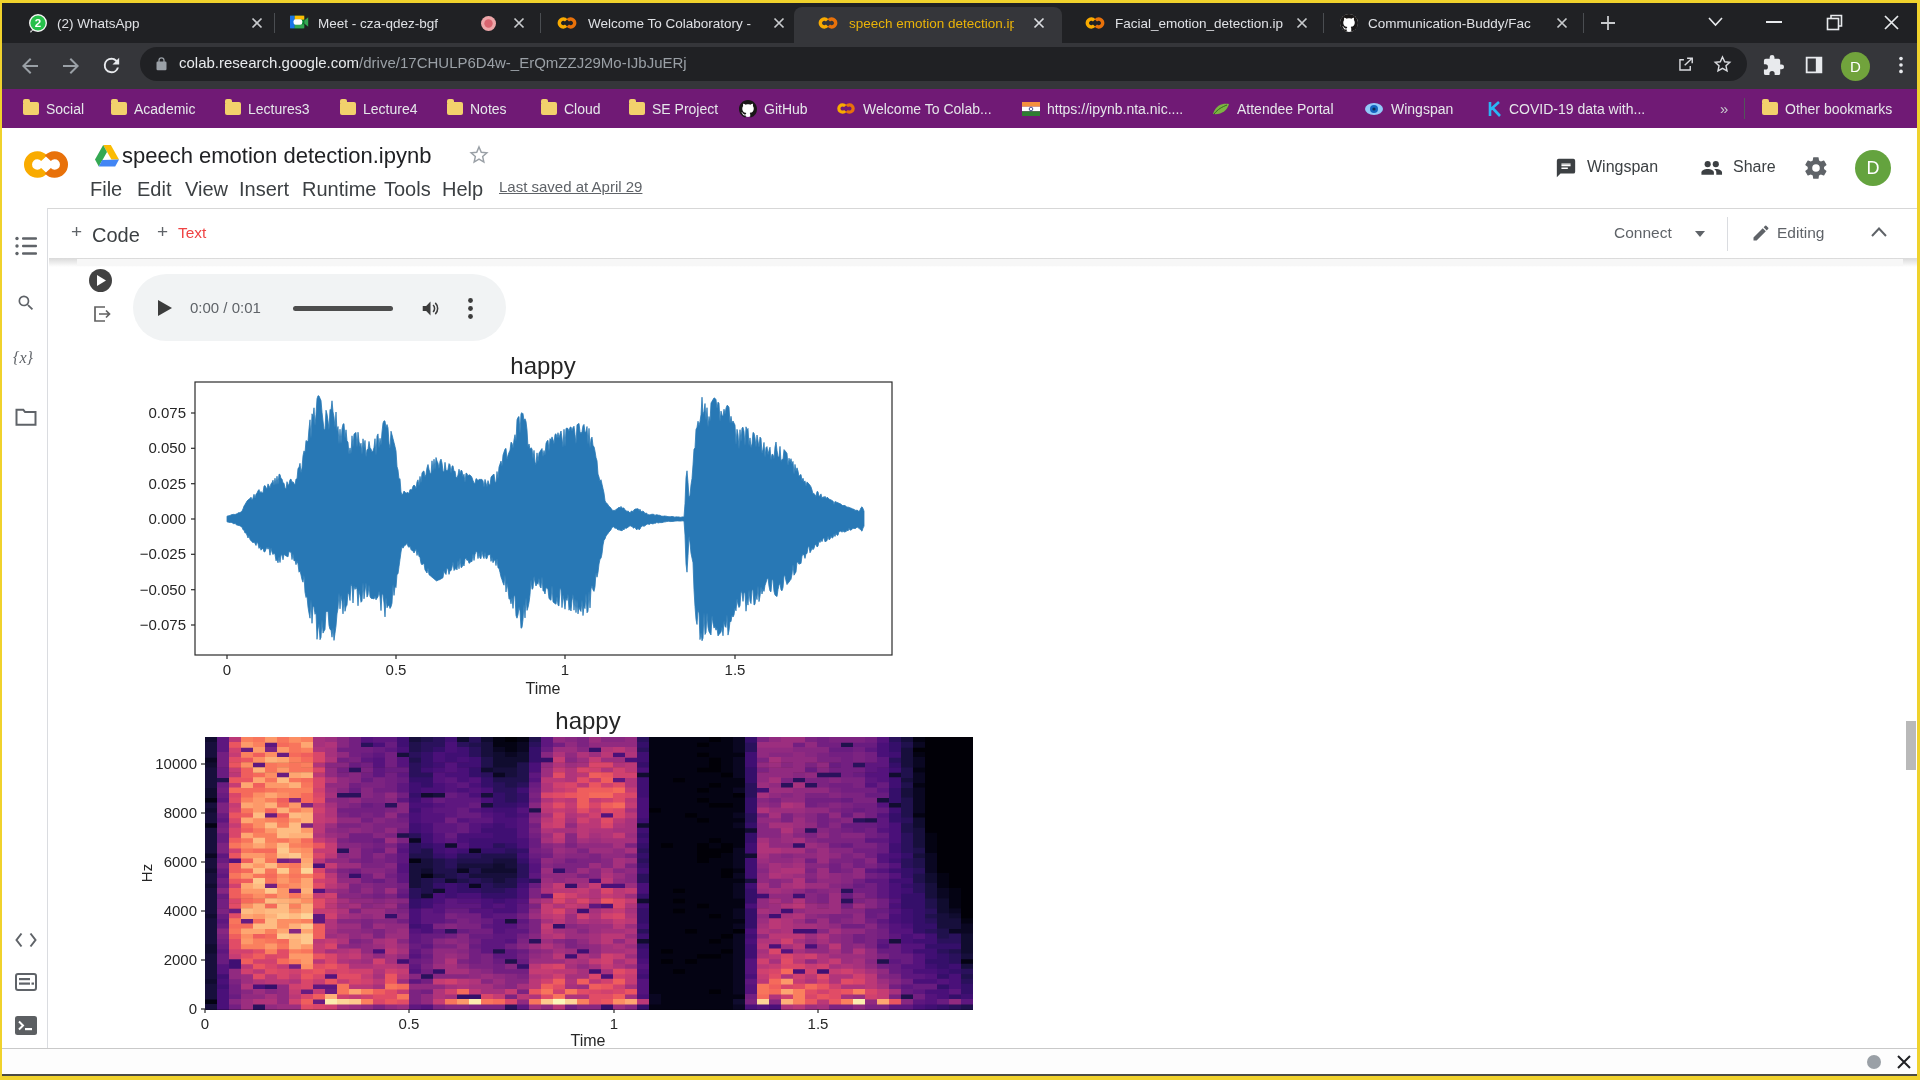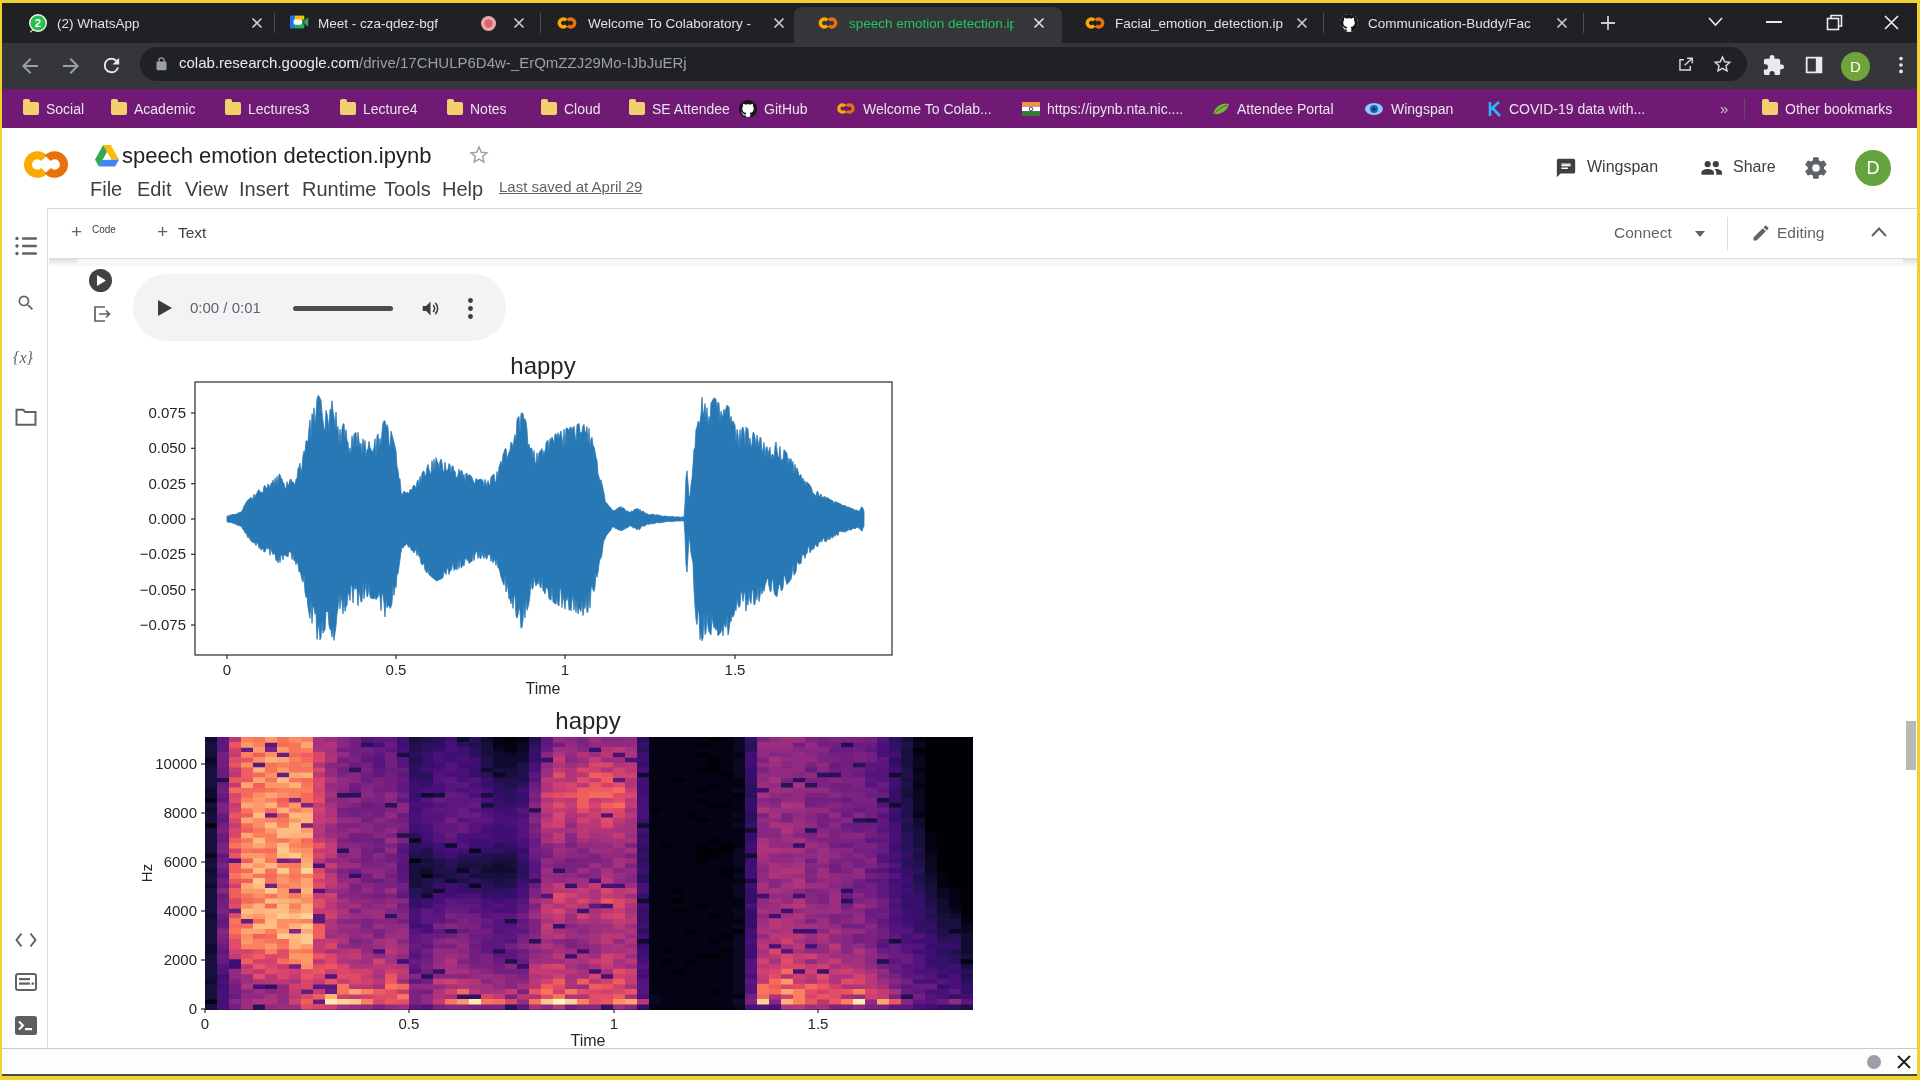--- a/index.html
+++ b/index.html
@@ -69,21 +69,21 @@
 </svg>
 <div class="tab" style="left:586px">Welcome To Colaboratory -</div>
 <svg class="abs" style="left:770px;top:13px" width="14" height="14" viewBox="0 0 14 14">
       <path d="M2.5 2.5 L11.5 11.5 M11.5 2.5 L2.5 11.5" stroke="#c8cacd" stroke-width="1.7"></path>
     </svg>
 <div id="activetab"></div>
 <svg class="abs" style="left:815px;top:13px" width="22" height="14" viewBox="0 0 44 30">
 <path d="M20.32 20.69 A8.5 8.5 0 1 1 20.32 9.31" fill="none" stroke="#f9ab00" stroke-width="7.4"></path>
 <path d="M23.68 9.31 A8.5 8.5 0 1 1 23.68 20.69" fill="none" stroke="#e8710a" stroke-width="7.4"></path>
 </svg>
-<div class="tab" style="left:847px;color:#22c55e;max-width:165px;overflow:hidden;white-space:nowrap">speech emotion detection.ip</div>
+<div class="tab" style="left:847px;color:#eab308;max-width:165px;overflow:hidden;white-space:nowrap">speech emotion detection.ip</div>
 <svg class="abs" style="left:1030px;top:13px" width="14" height="14" viewBox="0 0 14 14">
       <path d="M2.5 2.5 L11.5 11.5 M11.5 2.5 L2.5 11.5" stroke="#dadce0" stroke-width="1.7"></path>
     </svg>
 <svg class="abs" style="left:1082px;top:13px" width="22" height="14" viewBox="0 0 44 30">
 <path d="M20.32 20.69 A8.5 8.5 0 1 1 20.32 9.31" fill="none" stroke="#f9ab00" stroke-width="7.4"></path>
 <path d="M23.68 9.31 A8.5 8.5 0 1 1 23.68 20.69" fill="none" stroke="#e8710a" stroke-width="7.4"></path>
 </svg>
 <div class="tab" style="left:1113px;max-width:170px;overflow:hidden;white-space:nowrap">Facial_emotion_detection.ip</div>
 <svg class="abs" style="left:1293px;top:13px" width="14" height="14" viewBox="0 0 14 14">
       <path d="M2.5 2.5 L11.5 11.5 M11.5 2.5 L2.5 11.5" stroke="#c8cacd" stroke-width="1.7"></path>
@@ -176,21 +176,21 @@
 <div class="bm" style="left:445px">
       <span class="folder"></span>
       <span>Notes</span>
     </div>
 <div class="bm" style="left:539px">
       <span class="folder"></span>
       <span>Cloud</span>
     </div>
 <div class="bm" style="left:627px">
       <span class="folder"></span>
-      <span>SE Attendee</span>
+      <span>SE Project</span>
     </div>
 <div class="bm" style="left:737px">
       <svg width="18" height="18" viewBox="0 0 16 16">
         <circle cx="8" cy="8" r="7" fill="#fff"></circle>
         <path fill="#191717" d="M8 0C3.58 0 0 3.58 0 8c0 3.54 2.29 6.53 5.47 7.59.4.07.55-.17.55-.38 0-.19-.01-.82-.01-1.49-2.01.37-2.53-.49-2.69-.94-.09-.23-.48-.94-.82-1.13-.28-.15-.68-.52-.01-.53.63-.01 1.08.58 1.23.82.72 1.21 1.87.87 2.33.66.07-.52.28-.87.51-1.07-1.78-.2-3.64-.89-3.64-3.95 0-.87.31-1.59.82-2.15-.08-.2-.36-1.02.08-2.12 0 0 .67-.21 2.2.82.64-.18 1.32-.27 2-.27s1.36.09 2 .27c1.53-1.04 2.2-.82 2.2-.82.44 1.1.16 1.92.08 2.12.51.56.82 1.27.82 2.15 0 3.07-1.87 3.75-3.65 3.95.29.25.54.73.54 1.48 0 1.07-.01 1.93-.01 2.2 0 .21.15.46.55.38A8.01 8.01 0 0 0 16 8c0-4.42-3.58-8-8-8z"></path>
       </svg>
       <span>GitHub</span>
     </div>
 <div class="bm" style="left:834px">
       <svg width="20" height="13" viewBox="0 0 44 30">
@@ -271,23 +271,23 @@
         <path d="M16.5 11c-.6 0-1.2.06-1.8.17 1.4.9 2.3 2.1 2.3 3.43V17h6v-2.4c0-2-3.2-3.6-6.5-3.6z"></path>
       </g>
     </svg>
 <div class="abs" style="left:1731px;top:30px;font-size:16px;color:#3c4043">Share</div>
 <svg class="abs" style="left:1801px;top:27px" width="26" height="26" viewBox="0 0 24 24">
       <path fill="#5f6368" d="M19.4 13a7.6 7.6 0 0 0 .06-1 7.6 7.6 0 0 0-.06-1l2.1-1.65a.5.5 0 0 0 .12-.64l-2-3.46a.5.5 0 0 0-.61-.22l-2.49 1a7.3 7.3 0 0 0-1.73-1L14.4 2.4a.5.5 0 0 0-.5-.4h-4a.5.5 0 0 0-.5.4l-.37 2.65a7.3 7.3 0 0 0-1.73 1l-2.49-1a.5.5 0 0 0-.61.22l-2 3.46a.5.5 0 0 0 .12.64L4.4 11a7.6 7.6 0 0 0-.06 1 7.6 7.6 0 0 0 .06 1l-2.1 1.65a.5.5 0 0 0-.12.64l2 3.46c.14.24.42.34.61.22l2.49-1a7.3 7.3 0 0 0 1.73 1l.37 2.65a.5.5 0 0 0 .5.4h4a.5.5 0 0 0 .5-.4l.37-2.65a7.3 7.3 0 0 0 1.73-1l2.49 1c.25.1.5 0 .61-.22l2-3.46a.5.5 0 0 0-.12-.64L19.4 13zM12 15.5A3.5 3.5 0 1 1 15.5 12 3.5 3.5 0 0 1 12 15.5z"></path>
     </svg>
 <div class="abs" style="left:1853px;top:22px;width:36px;height:36px;border-radius:50%;background:#64a33e;color:#fff;font-size:18px;display:flex;align-items:center;justify-content:center">D</div>
   <div id="ctoolbar">
       <div class="abs" style="left:69px;top:12px;font-size:19px;color:#5f6368;font-weight:300">+</div>
-<div class="abs" style="left:90px;top:15px;font-size:10px;color:#3c4043">Code</div>
+<div class="abs" style="left:90px;top:15px;font-size:20px;color:#3c4043">Code</div>
 <div class="abs" style="left:155px;top:12px;font-size:19px;color:#5f6368;font-weight:300">+</div>
-<div class="abs" style="left:176px;top:15px;font-size:15.5px;color:#404040">Text</div>
+<div class="abs" style="left:176px;top:15px;font-size:15.5px;color:#ef4444">Text</div>
 <div class="abs" style="left:1612px;top:15px;font-size:15.5px;color:#5f6368">Connect</div>
 <svg class="abs" style="left:1692px;top:21px" width="12" height="8" viewBox="0 0 12 8">
         <path d="M1 1 L6 7 L11 1z" fill="#5f6368"></path>
       </svg>
 <div class="abs" style="left:1725px;top:8px;width:1px;height:34px;background:#dadce0"></div>
 <svg class="abs" style="left:1749px;top:14px" width="20" height="20" viewBox="0 0 24 24">
         <path fill="#5f6368" d="M3 17.25V21h3.75L17.81 9.94l-3.75-3.75L3 17.25zM20.71 7.04a1 1 0 0 0 0-1.41l-2.34-2.34a1 1 0 0 0-1.41 0l-1.83 1.83 3.75 3.75 1.83-1.83z"></path>
       </svg>
 <div class="abs" style="left:1775px;top:15px;font-size:15.5px;color:#5f6368">Editing</div>
 <svg class="abs" style="left:1869px;top:18px" width="16" height="10" viewBox="0 0 16 10">

